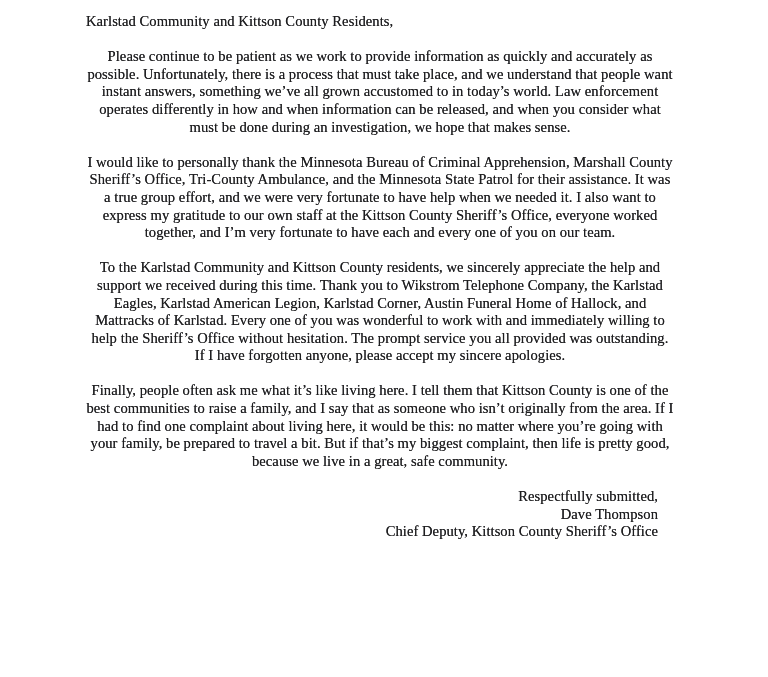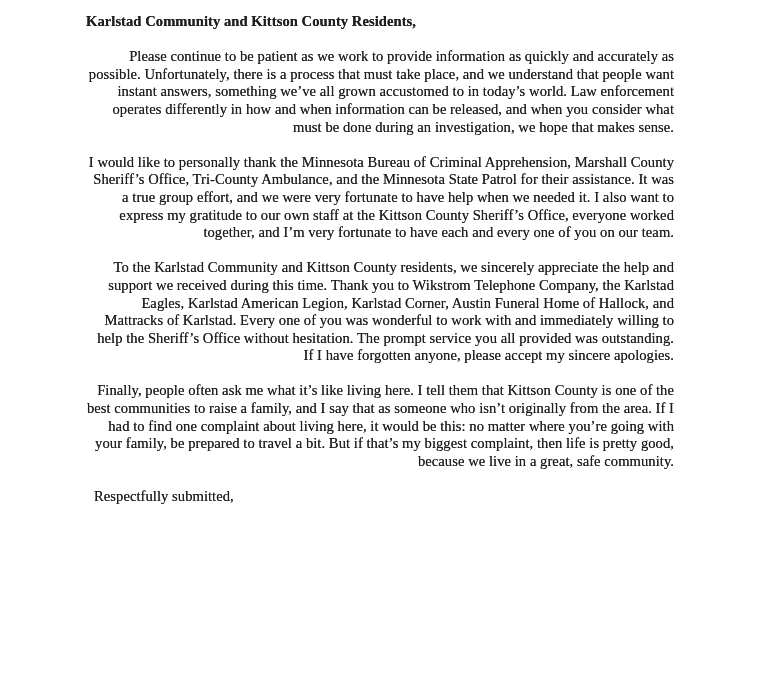--- a/index.html
+++ b/index.html
@@ -18,42 +18,44 @@
     font-size: 14.6px;
     line-height: 17.6px;
     color: #1e1e20;
     
     text-shadow: 0 0 0.55px rgba(40, 40, 42, 0.85);
     letter-spacing: 0.05px;
     overflow: hidden;
   }
   .salutation {
     margin: 0 0 17.6px 0;
-    font-weight: bold;
   }
   .para {
     margin: 0 0 17.6px 0;
-    text-align: right;
+    text-align: center;
   }
   .closing {
-    margin: 8px;
+    margin: 16px;
+    text-align: right;
   }
   .closing p {
     margin: 0;
   }
 </style>
 </head>
 <body>
 
 <div class="page">
   <p class="salutation">Karlstad Community and Kittson County Residents,</p>
 
   <div>
       <p class="para">Please continue to be patient as we work to provide information as quickly and accurately as possible. Unfortunately, there is a process that must take place, and we understand that people want instant answers, something we’ve all grown accustomed to in today’s world. Law enforcement operates differently in how and when information can be released, and when you consider what must be done during an investigation, we hope that makes sense.</p>
       <p class="para">I would like to personally thank the Minnesota Bureau of Criminal Apprehension, Marshall County Sheriff’s Office, Tri-County Ambulance, and the Minnesota State Patrol for their assistance. It was a true group effort, and we were very fortunate to have help when we needed it. I also want to express my gratitude to our own staff at the Kittson County Sheriff’s Office, everyone worked together, and I’m very fortunate to have each and every one of you on our team.</p>
       <p class="para">To the Karlstad Community and Kittson County residents, we sincerely appreciate the help and support we received during this time. Thank you to Wikstrom Telephone Company, the Karlstad Eagles, Karlstad American Legion, Karlstad Corner, Austin Funeral Home of Hallock, and Mattracks of Karlstad. Every one of you was wonderful to work with and immediately willing to help the Sheriff’s Office without hesitation. The prompt service you all provided was outstanding. If I have forgotten anyone, please accept my sincere apologies.</p>
       <p class="para">Finally, people often ask me what it’s like living here. I tell them that Kittson County is one of the best communities to raise a family, and I say that as someone who isn’t originally from the area. If I had to find one complaint about living here, it would be this: no matter where you’re going with your family, be prepared to travel a bit. But if that’s my biggest complaint, then life is pretty good, because we live in a great, safe community.</p>
     </div>
 
   <div class="closing">
     <p>Respectfully submitted,</p>
+    <p>Dave Thompson</p>
+    <p>Chief Deputy, Kittson County Sheriff’s Office</p>
   </div>
 </div>
 
 </body></html>

